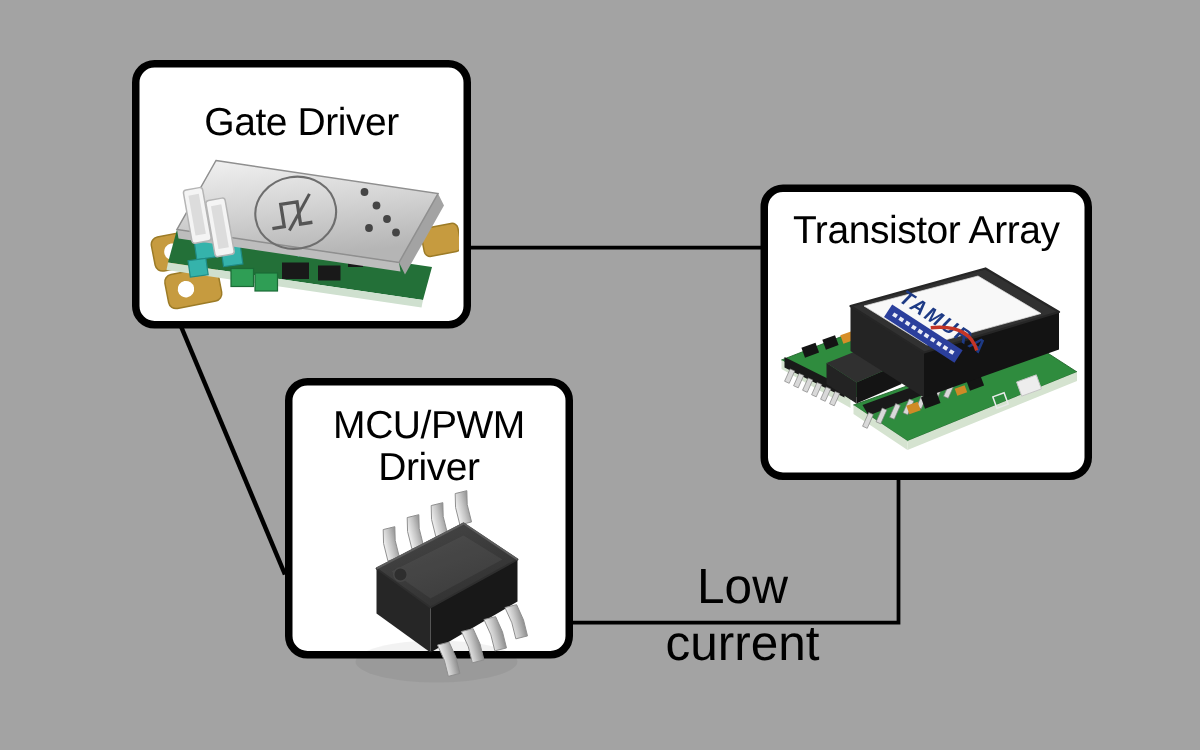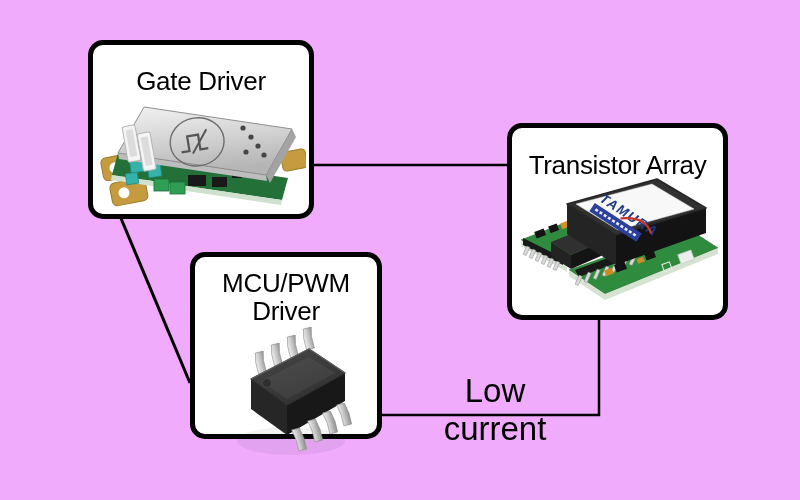--- a/index.html
+++ b/index.html
@@ -1,33 +1,33 @@
 <!DOCTYPE html>
 <html><head>
 <meta charset="utf-8">
 <style>
   html,body{margin:0;padding:0;background:#ffffff;}
   #canvas{
-    position:relative;width:800px;height:500px;background:#f0abfc;overflow:hidden;
+    position:relative;width:800px;height:500px;background:#a3a3a3;overflow:hidden;
     font-family:"Liberation Sans","DejaVu Sans",sans-serif;color:#000;
   }
   #connector-layer{position:absolute;left:0;top:0;z-index:0;}
   .node{
     position:absolute;box-sizing:border-box;background:#ffffff;
     border:5px solid #000;border-radius:15px;z-index:1;
   }
   #node-gate-driver{left:88px;top:40px;width:226px;height:179px;}
   #node-mcu{left:190px;top:252px;width:192px;height:187px;}
   #node-transistor{left:507px;top:123px;width:221px;height:197px;}
   .node-title{
     text-align:center;font-size:26px;line-height:1.08;letter-spacing:-0.3px;
     color:#000;position:relative;z-index:2;
   }
   #node-gate-driver .node-title{padding-top:22px;}
-  #node-transistor .node-title{padding-top:11px;white-space:nowrap;margin-top:12px;}
+  #node-transistor .node-title{padding-top:11px;white-space:nowrap;}
   #node-mcu .node-title{padding-top:12px;margin:0 auto;width:150px;}
   .illus{position:absolute;z-index:1;}
   #gate-illus{left:3px;top:56px;}
   #tamura-illus{left:5px;top:42px;}
   #mcu-illus{left:26px;top:64px;}
   #edge-label-low-current{
     position:absolute;left:410px;top:372px;width:170px;text-align:center;
     font-size:33px;z-index:1;color:#000;
   }
 </style>

